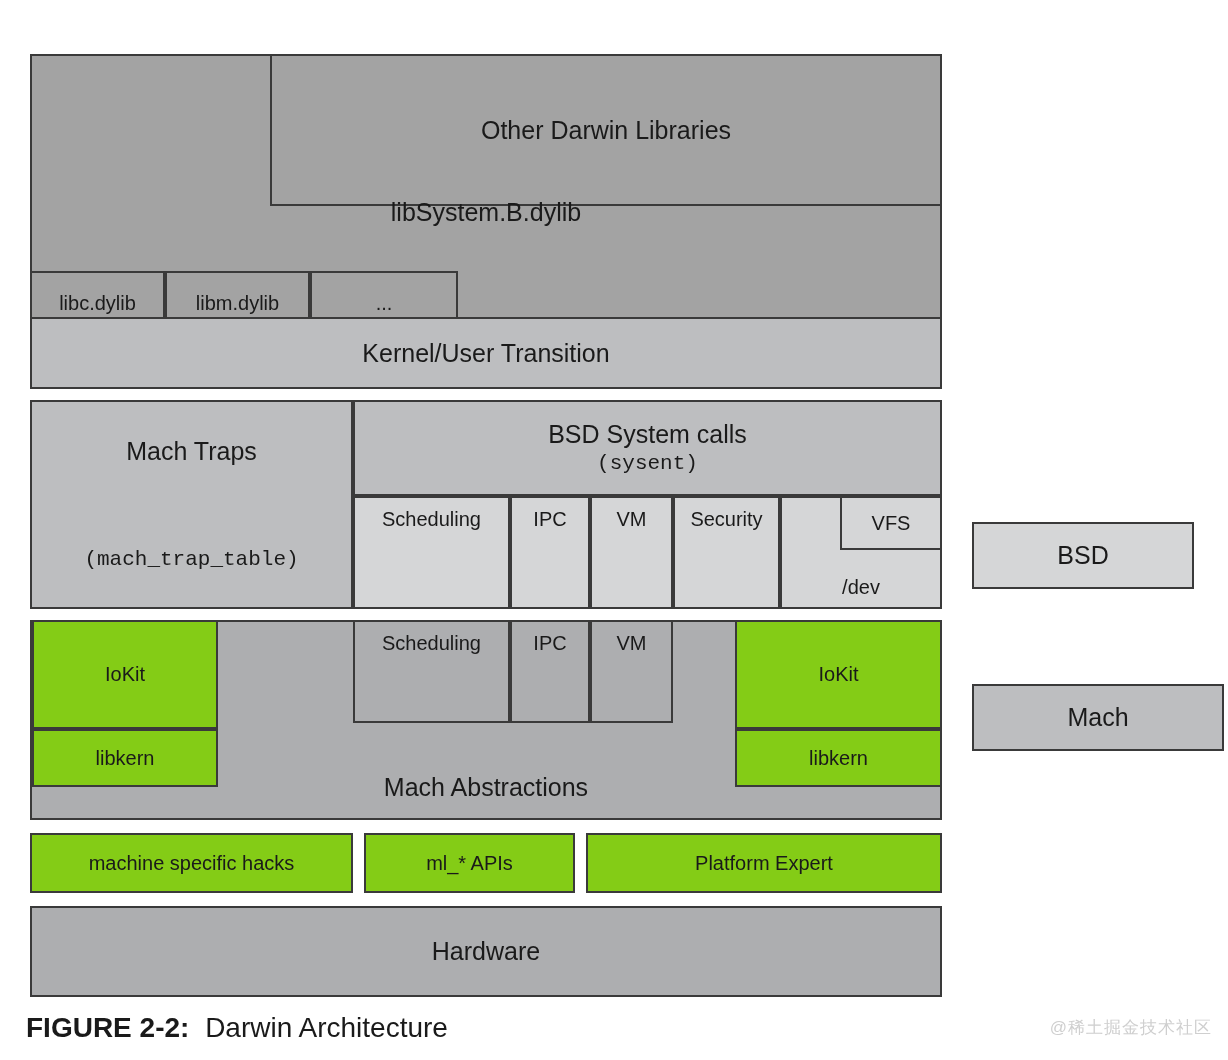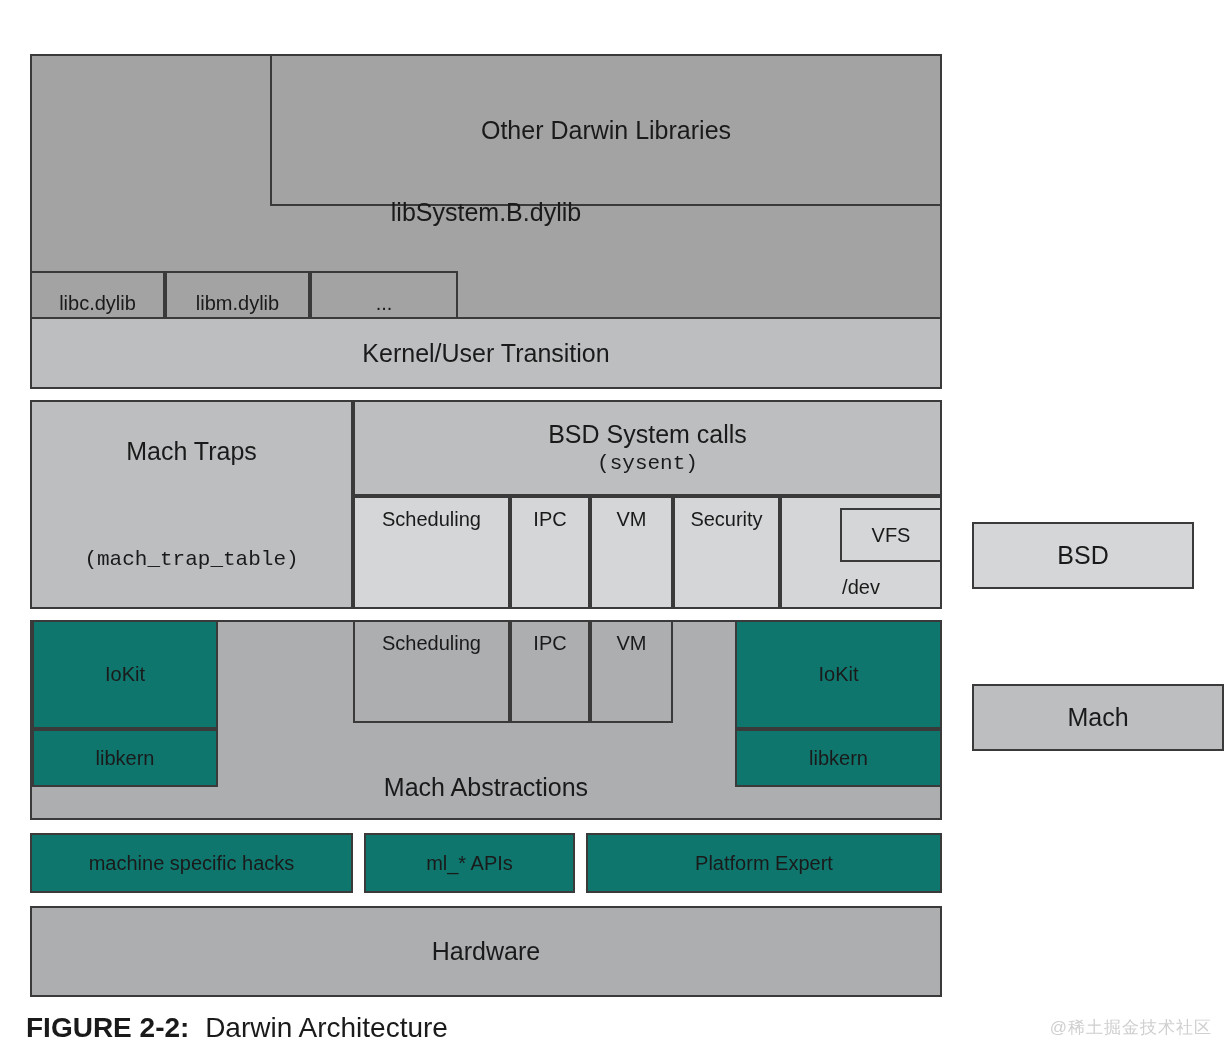--- a/index.html
+++ b/index.html
@@ -21,21 +21,21 @@
     position: absolute;
     box-sizing: border-box;
     border: 2px solid #3a3a3a;
     display: flex;
     align-items: center;
     justify-content: center;
     text-align: center;
     line-height: 1.15;
   }
   .light   { background: #a3a3a3; margin-top: 24px; }  
-  .lighter { background: #0f766e; }  
+  .lighter { background: #84cc16; }  
   .bsd     { background: #d5d6d7; }  
   .mach    { background: #bdbec0; }  
   .machdk  { background: #adaeb0; }  
 
   .no-border { border: none; }
 
   
   .top-label {
     align-items: flex-start;
     padding-top: 10px;
@@ -125,21 +125,21 @@
 </div>
 <div class="bx bsd top-label" style="left:590px; top:496px; width:83px; height:113px;">
   <span class="fs-md">VM</span>
 </div>
 <div class="bx bsd top-label" style="left:673px; top:496px; width:107px; height:113px;">
   <span class="fs-md">Security</span>
 </div>
 <div class="bx bsd bottom-label" style="left:780px; top:496px; width:162px; height:113px;">
   <span class="fs-md">/dev</span>
 </div>
-<div class="bx bsd" style="left:840px; top:508px; width:102px; height:54px;">
+<div class="bx bsd" style="left:840px; top:496px; width:102px; height:54px;">
   <span class="fs-md">VFS</span>
 </div>
 
 <div class="bx machdk bottom-label" style="left:30px; top:620px; width:912px; height:200px;">
   <span class="fs-lg" style="margin-bottom:8px;">Mach Abstractions</span>
 </div>
 
 <div class="bx lighter" style="left:32px; top:620px; width:186px; height:109px;">
   <span class="fs-md">IoKit</span>
 </div>

